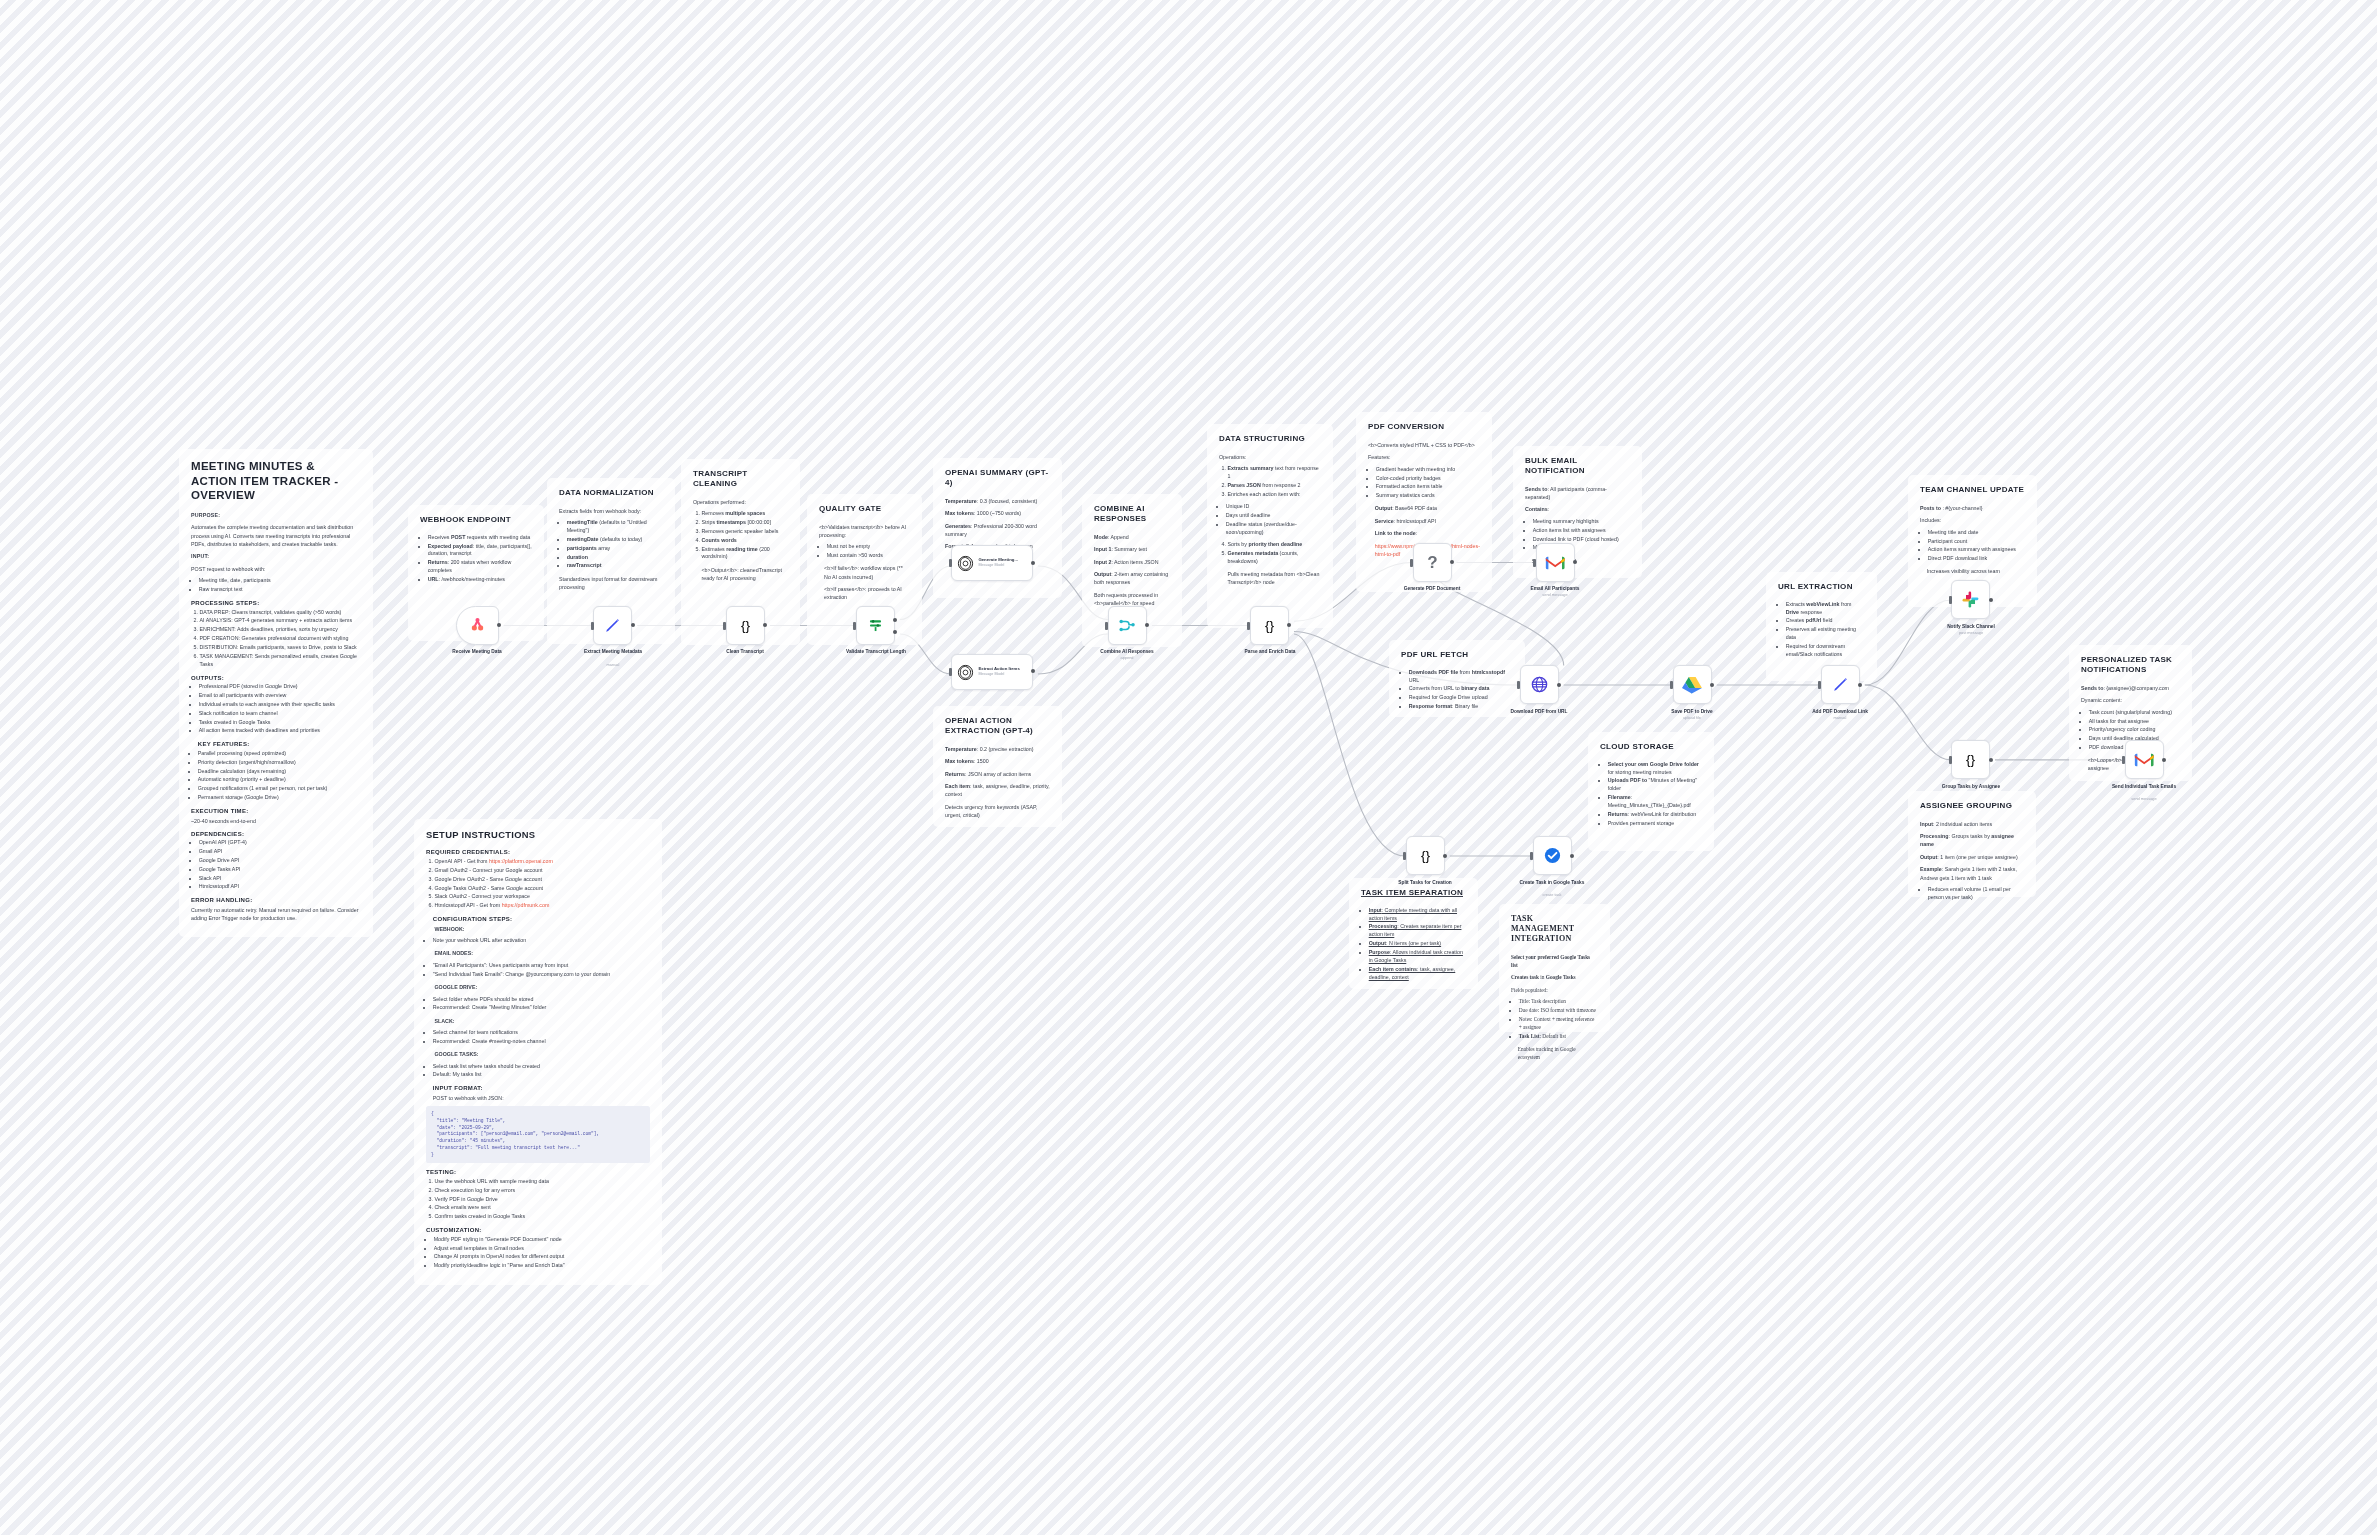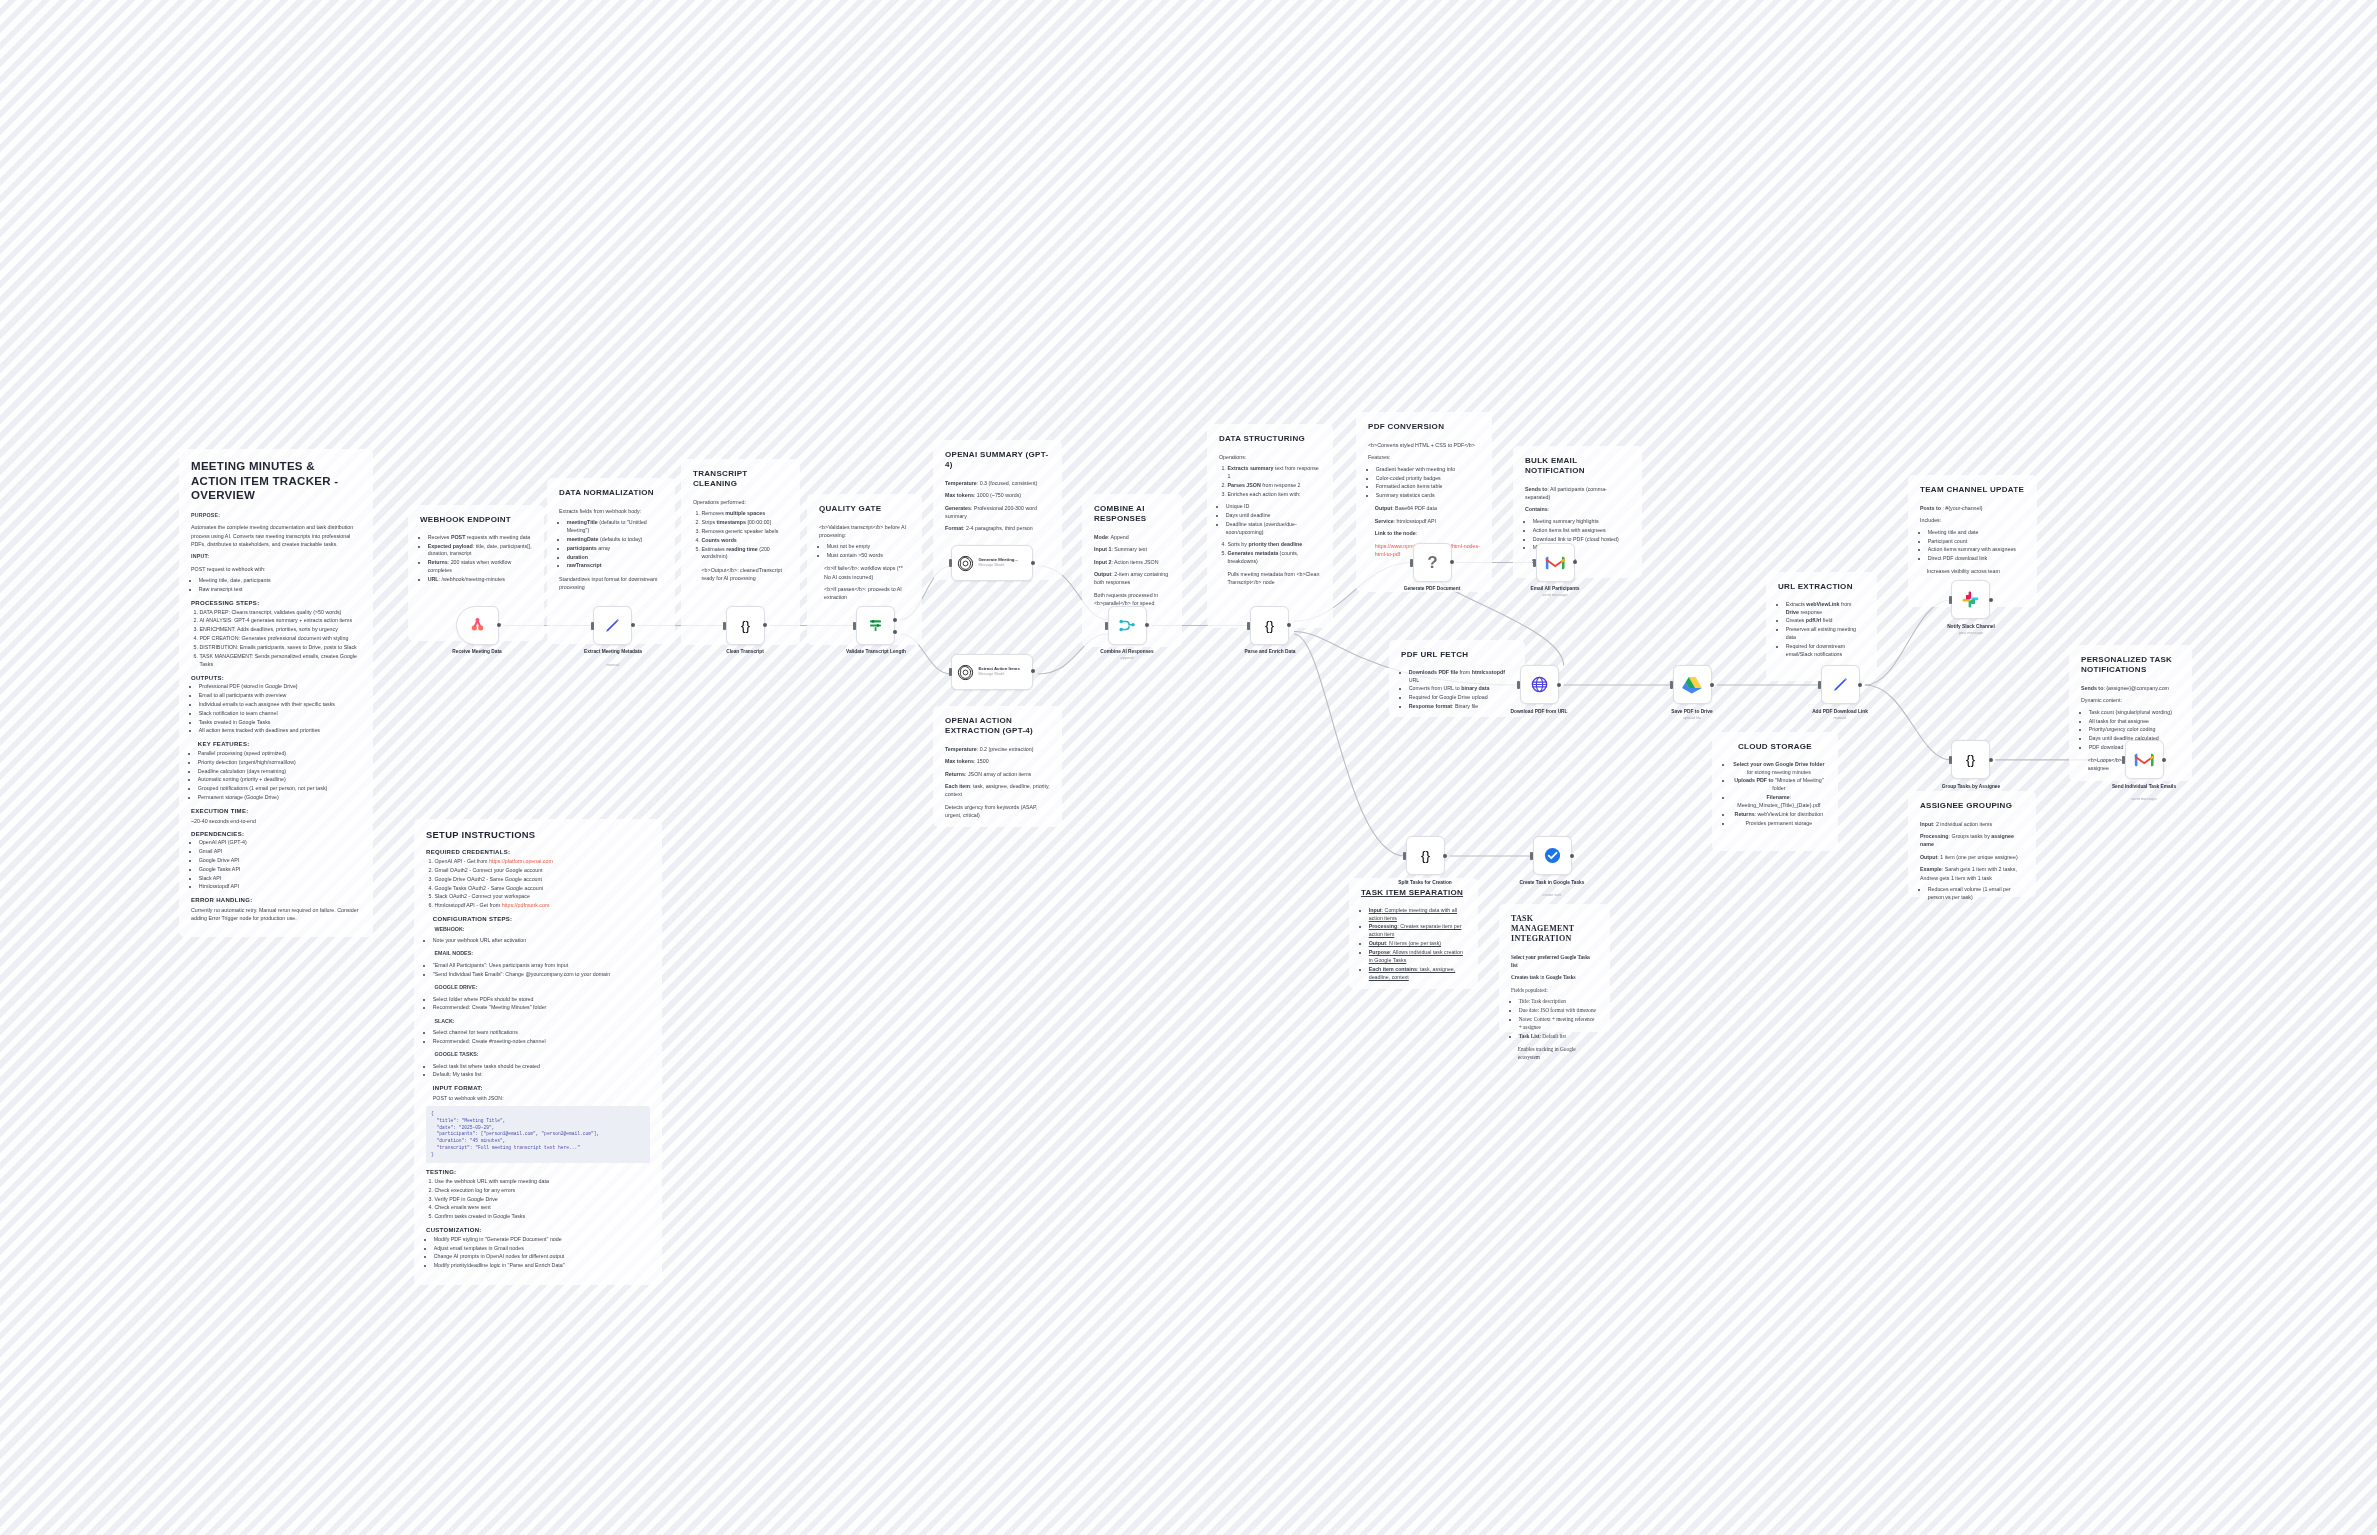--- a/index.html
+++ b/index.html
@@ -300,21 +300,21 @@
     <h2 class="h-xs">QUALITY GATE</h2>
     <div class="sect">&lt;b&gt;Validates transcript&lt;/b&gt; before AI processing:</div>
     <ul>
         <li>Must not be empty</li>
         <li>Must contain &gt;50 words</li>
       </ul>
     <div class="sect" style="padding-left:5.1px">&lt;b&gt;If fails&lt;/b&gt;: workflow stops (** No AI costs incurred)</div>
     <div class="sect" style="padding-left:5.1px">&lt;b&gt;If passes&lt;/b&gt;: proceeds to AI extraction</div>
   </div>
 
-  <div class="note" style="left:933px; top:440px; width:129px; height:140px;">
+  <div class="note" style="left:933px; top:458px; width:129px; height:140px;">
     <h2 class="h-xs">OPENAI SUMMARY (GPT-4)</h2>
     <div>
         <div class="sect"><b>Temperature</b>: 0.3 (focused, consistent)</div>
         <div class="sect"><b>Max tokens</b>: 1000 (~750 words)</div>
         <div class="sect"><b>Generates</b>: Professional 200-300 word summary</div>
         <div class="sect"><b>Format</b>: 2-4 paragraphs, third person</div>
       </div>
   </div>
 
   <div class="note" style="left:933px; top:706px; width:129px; height:121px;">
@@ -380,21 +380,21 @@
   <div class="note" style="left:1389px; top:640px; width:136px; height:77px;">
     <h2 class="h-xs">PDF URL FETCH</h2>
     <ul>
         <li><b>Downloads PDF file</b> from <b>htmlcsstopdf</b> URL</li>
         <li>Converts from URL to <b>binary data</b></li>
         <li>Required for Google Drive upload</li>
         <li><b>Response format</b>: Binary file</li>
       </ul>
   </div>
 
-  <div class="note" style="left:1712px; top:732px; width:126px; height:119px;text-align:center;">
+  <div class="note" style="left:1588px; top:732px; width:126px; height:119px;">
     <h2 class="h-xs">CLOUD STORAGE</h2>
     <ul>
         <li><b>Select your own Google Drive folder</b> for storing meeting minutes</li>
         <li><b>Uploads PDF to</b> "Minutes of Meeting" folder</li>
         <li><b>Filename</b>: Meeting_Minutes_{Title}_{Date}.pdf</li>
         <li><b>Returns</b>: webViewLink for distribution</li>
         <li>Provides permanent storage</li>
       </ul>
   </div>
 

